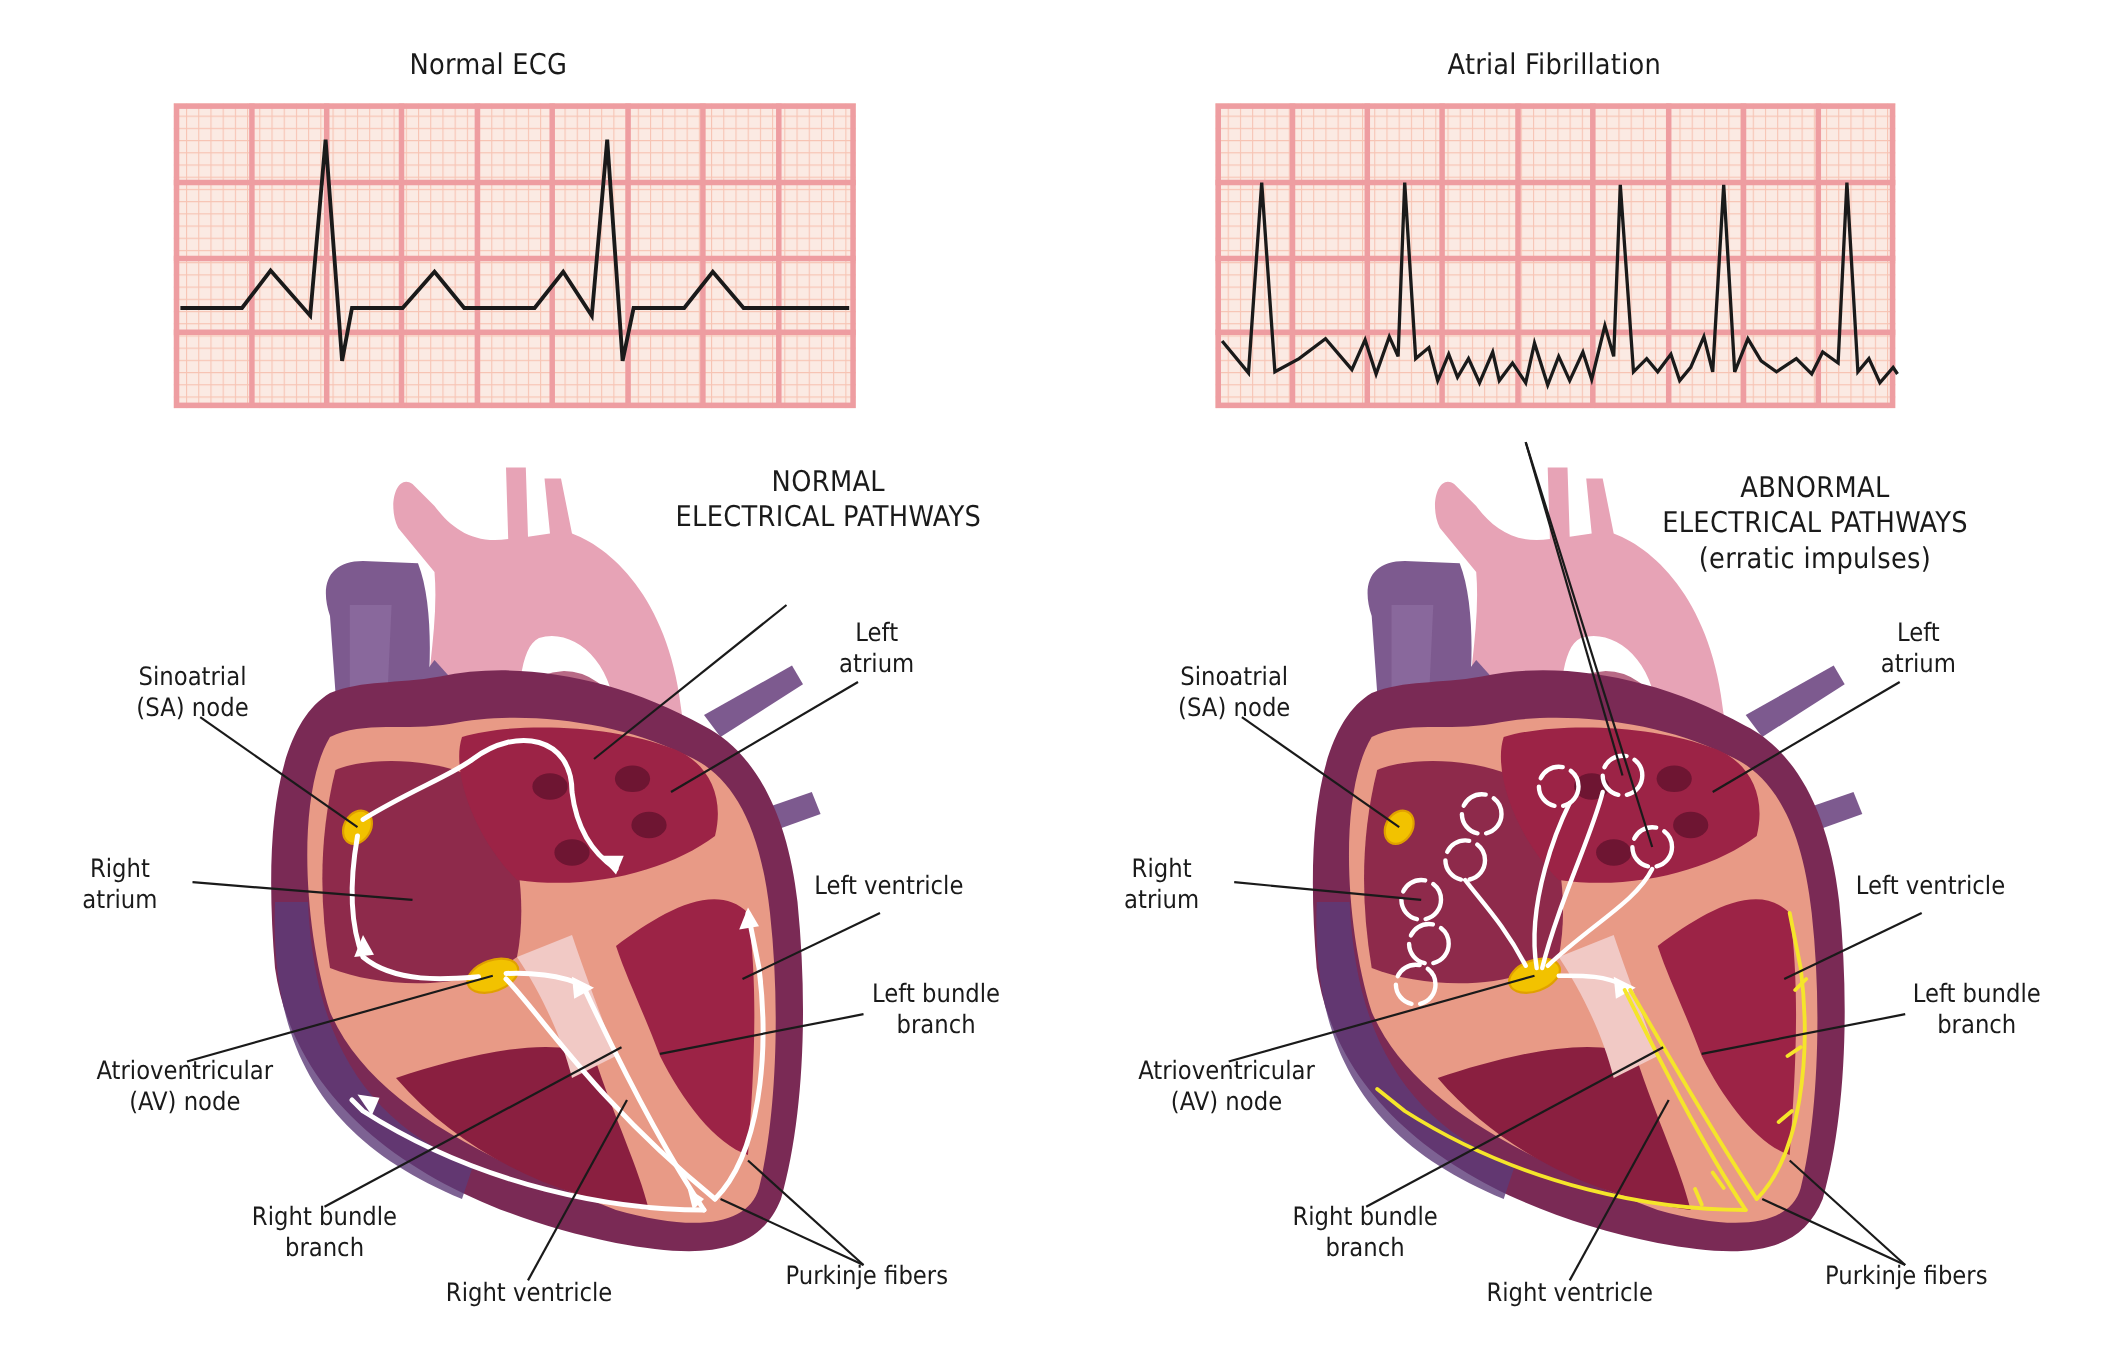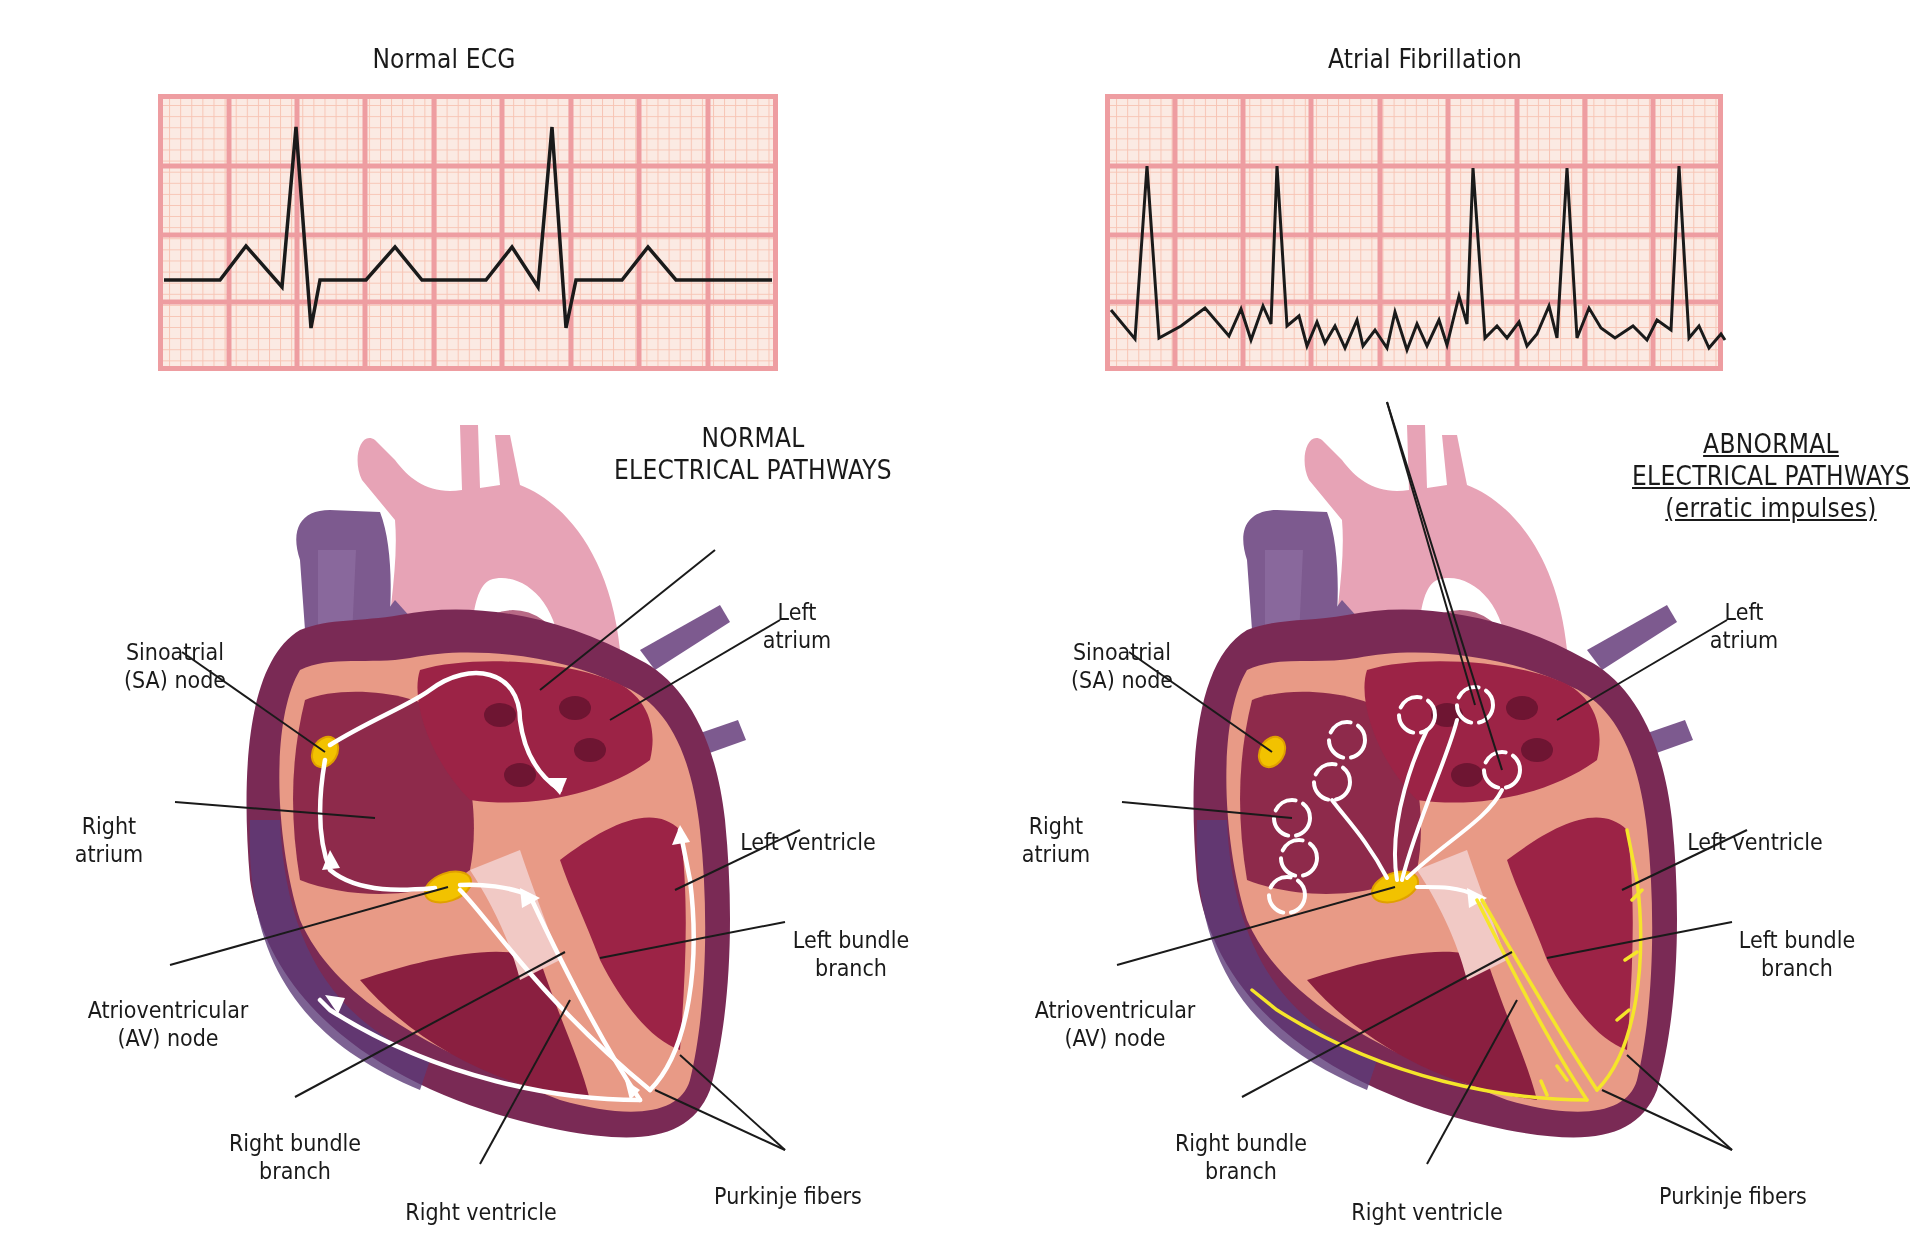--- a/index.html
+++ b/index.html
@@ -1,20 +1,20 @@
 <!DOCTYPE html>
 <html><head>
 <meta charset="utf-8">
 <style>
   html, body { margin:0; padding:0; background:#ffffff; }
   body { width:1920px; height:1246px; position:relative; overflow:hidden;
          font-family:"DejaVu Sans Condensed","DejaVu Sans","Liberation Sans",sans-serif; color:#1a1a1a; }
   .abs { position:absolute; }
   .title { font-size:26px; letter-spacing:0.2px; text-align:center; white-space:nowrap; transform:translateX(-50%); }
-  .label { font-size:23px; line-height:28px; text-align:center; white-space:nowrap; transform:translateX(-50%);margin-top:36px; }
+  .label { font-size:23px; line-height:28px; text-align:center; white-space:nowrap; transform:translateX(-50%); }
   .heading { font-size:26px; line-height:32px; text-align:center; white-space:nowrap; transform:translateX(-50%); letter-spacing:0.3px; }
   svg { position:absolute; overflow:visible; }
 </style>
 </head>
 <body>
 
 <div class="abs title" style="left:444px; top:44px;">Normal ECG</div>
 
 <svg style="left:158px; top:94px;" width="620" height="277" viewBox="0 0 620 277">
   <defs>
@@ -135,21 +135,21 @@
   <div>Atrioventricular</div>
   <div>(AV) node</div>
 </div>
 <div class="abs label" style="left:295px; top:1093px;">
   <div>Right bundle</div>
   <div>branch</div>
 </div>
 <div class="abs label" style="left:481px; top:1162px;">Right ventricle</div>
 <div class="abs label" style="left:788px; top:1146px;">Purkinje fibers</div>
 
-<div class="abs title" style="left:1413px; top:44px;margin-left:12px;">Atrial Fibrillation</div>
+<div class="abs title" style="left:1413px; top:44px;">Atrial Fibrillation</div>
 
 <svg style="left:1105px; top:94px;" width="618" height="277" viewBox="0 0 618 277">
   <defs>
     <pattern id="minorR" width="11.1" height="11.1" patternUnits="userSpaceOnUse">
       <path d="M11.1 0 L0 0 0 11.1" fill="none" stroke="#f7c4b4" stroke-width="2"></path>
     </pattern>
   </defs>
   <rect x="0" y="0" width="618" height="277" fill="#fbeae3"></rect>
   <rect x="0" y="0" width="618" height="277" fill="url(#minorR)"></rect>
   <g stroke="#ee9da1" stroke-width="5" fill="none">
@@ -226,21 +226,21 @@
     <line x1="800" y1="430" x2="675" y2="490"></line>
     <line x1="785" y1="522" x2="600" y2="558"></line>
     <line x1="170" y1="565" x2="448" y2="487"></line>
     <line x1="295" y1="697" x2="565" y2="552"></line>
     <line x1="480" y1="764" x2="570" y2="600"></line>
     <line x1="785" y1="750" x2="680" y2="655"></line>
     <line x1="785" y1="750" x2="655" y2="690"></line>
   </g>
 </svg>
 
-<div class="abs heading" style="left:1771px; top:428px;text-decoration:underline;">
+<div class="abs heading" style="left:1650px; top:428px;">
   <div>ABNORMAL</div>
   <div>ELECTRICAL PATHWAYS</div>
   <div>(erratic impulses)</div>
 </div>
 
 <div class="abs label" style="left:1122px; top:602px;">
   <div>Sinoatrial</div>
   <div>(SA) node</div>
 </div>
 <div class="abs label" style="left:1056px; top:776px;">

